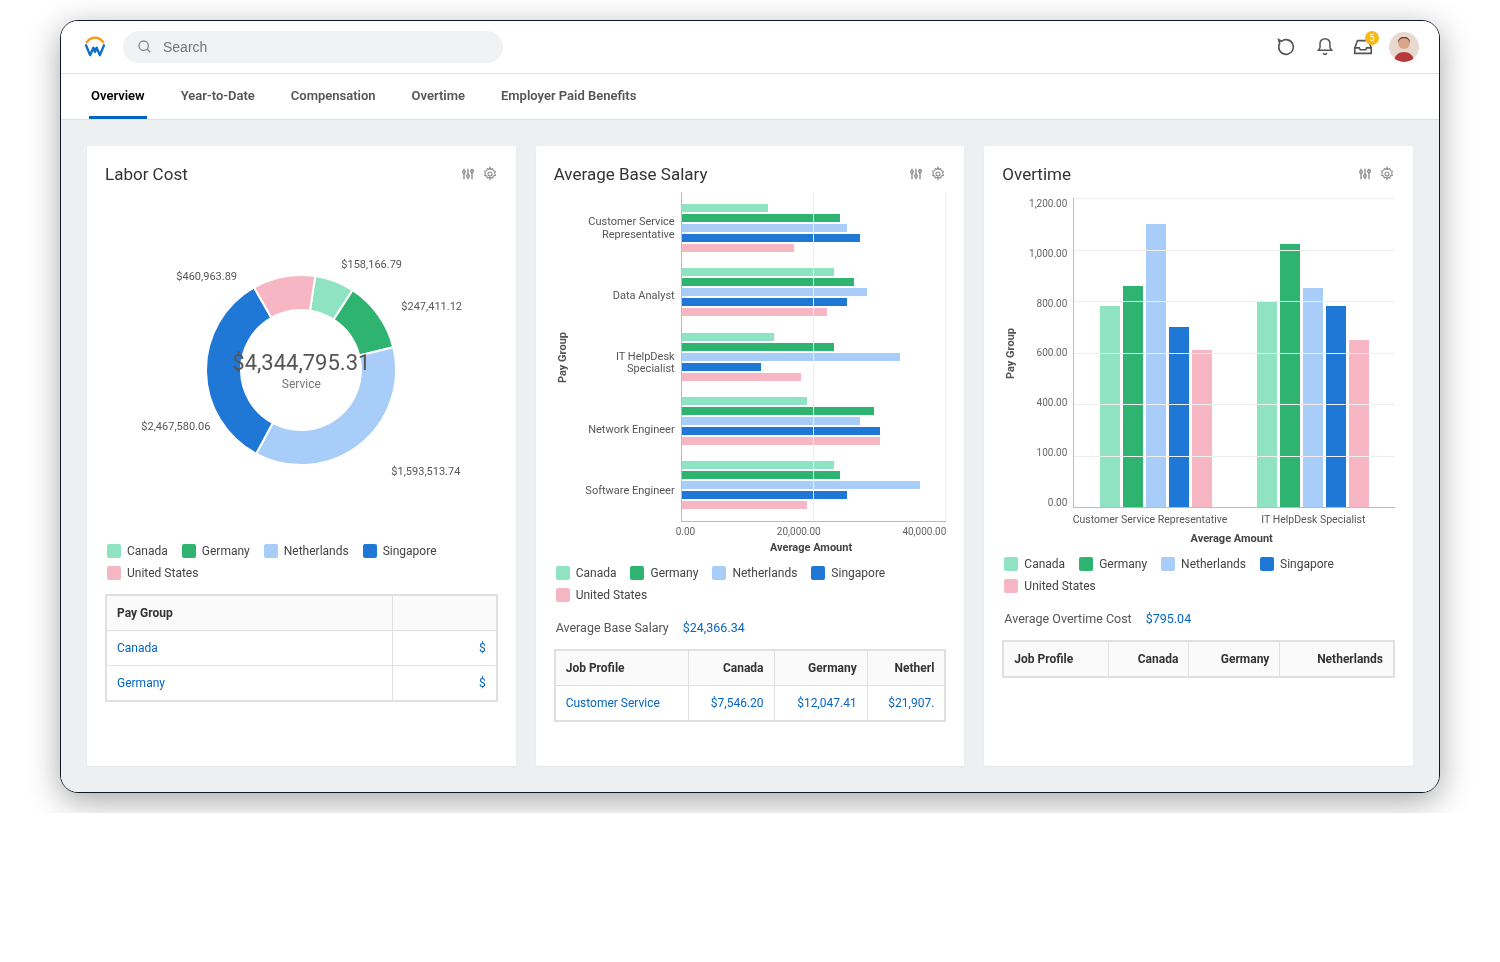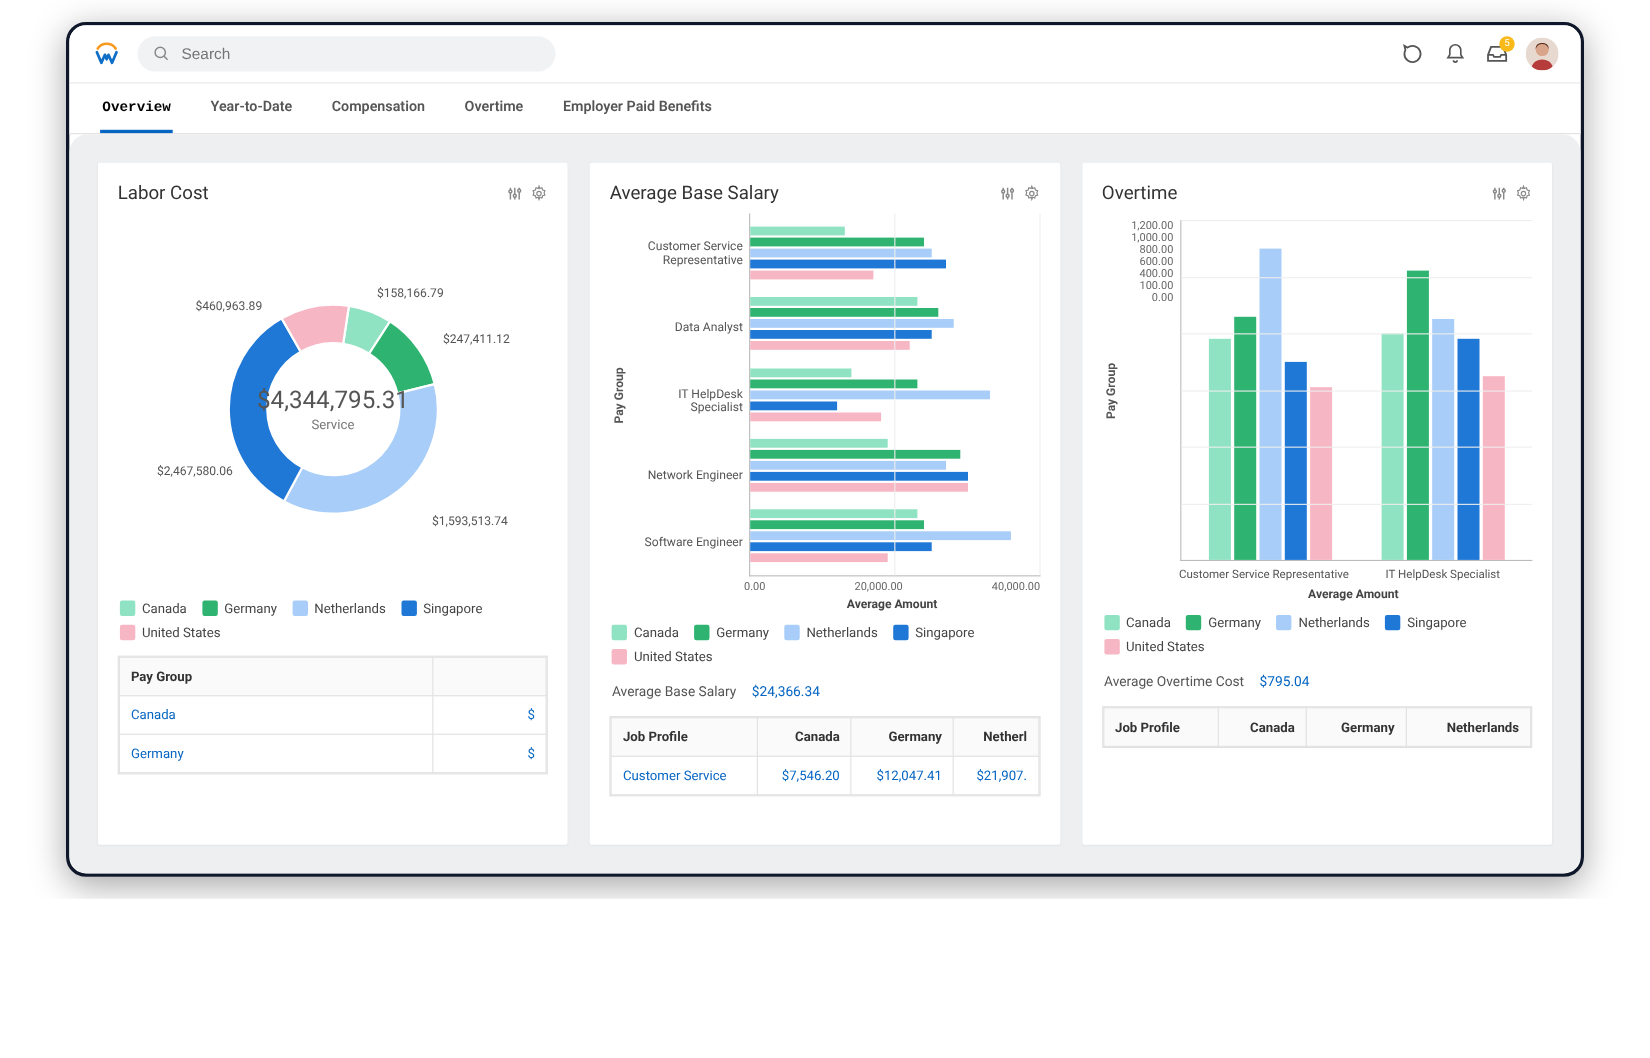--- a/index.html
+++ b/index.html
@@ -21,21 +21,21 @@
   body {
     margin: 0;
     font-family: -apple-system, "Segoe UI", Roboto, Arial, sans-serif;
     background: #fff;
     color: var(--text-dark);
     font-size: 13px;
   }
   .frame {
     width: 1380px;
     margin: 20px auto;
-    border: 3px solid #0f172a;
+    border: 1px solid #0f172a;
     border-radius: 18px;
     overflow: hidden;
     box-shadow: 0 8px 32px rgba(0,0,0,0.35);
   }
   
   .topbar {
     display: flex;
     align-items: center;
     gap: 14px;
     padding: 10px 20px;
@@ -76,28 +76,27 @@
     border-bottom: 1px solid var(--border);
   }
   .tab {
     padding: 14px 2px 13px;
     font-size: 13px;
     color: var(--text-grey);
     font-weight: 600;
     cursor:pointer;
     border-bottom: 3px solid transparent;
   }
-  .tab.active { color: #000; border-bottom-color: var(--blue-accent); font-family: Liberation Mono, monospace; }
+  .tab.active { color: #000; border-bottom-color: var(--blue-accent); }
   
   .main {
     background: var(--bg-grey);
     padding: 26px;
     display:flex; gap: 20px;
     align-items: flex-start;
-    border-radius: 17px;
   }
   .card {
     background: var(--card-bg);
     flex: 1 1 0;
     min-width: 0;
     border-radius: 2px;
     box-shadow: 0 1px 2px rgba(0,0,0,0.04);
     padding: 18px 18px 0;
     height: 620px;
     overflow: hidden;
@@ -135,21 +134,21 @@
   .hbar-plot { flex:1; border-left:1px solid #bbb; border-bottom:1px solid #bbb; position:relative; display:flex; flex-direction:column; padding:4px 0;}
   .hbar-group { flex:1; display:flex; flex-direction:column; justify-content:center; gap:2px; padding:3px 0;}
   .hbar-bar { height:8px; }
   .hbar-xaxis { display:flex; justify-content:space-between; font-size:10px; color:#666; margin-left:122px; margin-top:4px;}
   .hbar-xlabel { text-align:center; font-size:11px; font-weight:700; color:#444; margin-left:122px; margin-top:4px; margin-bottom:4px;}
   .hbar-grid { position:absolute; inset:0; display:flex; pointer-events:none;}
   .hbar-grid div { flex:1; border-right:1px solid #eee;}
   
   .vbar-chart { display:flex; align-items:stretch; height:310px; margin-top:8px;}
   .vbar-ylabel { writing-mode: vertical-rl; transform: rotate(180deg); font-size:11px; color:#555; font-weight:700; text-align:center; padding: 0 2px;}
-  .vbar-yaxis { display:flex; flex-direction:column; justify-content:flex-start; font-size:10px; color:#666; text-align:right; padding-right:6px; width:54px;}
+  .vbar-yaxis { display:flex; flex-direction:column; justify-content:space-between; font-size:10px; color:#666; text-align:right; padding-right:6px; width:54px;}
   .vbar-plot { flex:1; border-left:1px solid #bbb; border-bottom:1px solid #bbb; position:relative; display:flex; align-items:flex-end; gap:22px; padding: 0 14px;}
   .vbar-grid { position:absolute; inset:0; display:flex; flex-direction:column; pointer-events:none;}
   .vbar-grid div { flex:1; border-top:1px solid #eee;}
   .vbar-group { flex:1; display:flex; align-items:flex-end; gap:3px; justify-content:center; height:100%;}
   .vbar-bar { width:20px;}
   .vbar-xaxis { display:flex; margin-left:66px; font-size:10.5px; color:#555; text-align:center;}
   .vbar-xaxis div { flex:1; padding:6px 2px 0; line-height:1.15;}
   .vbar-xlabel { text-align:center; font-size:11px; font-weight:700; color:#444; margin-left:66px; margin-top:6px; margin-bottom:4px;}
 </style>
 </head>

